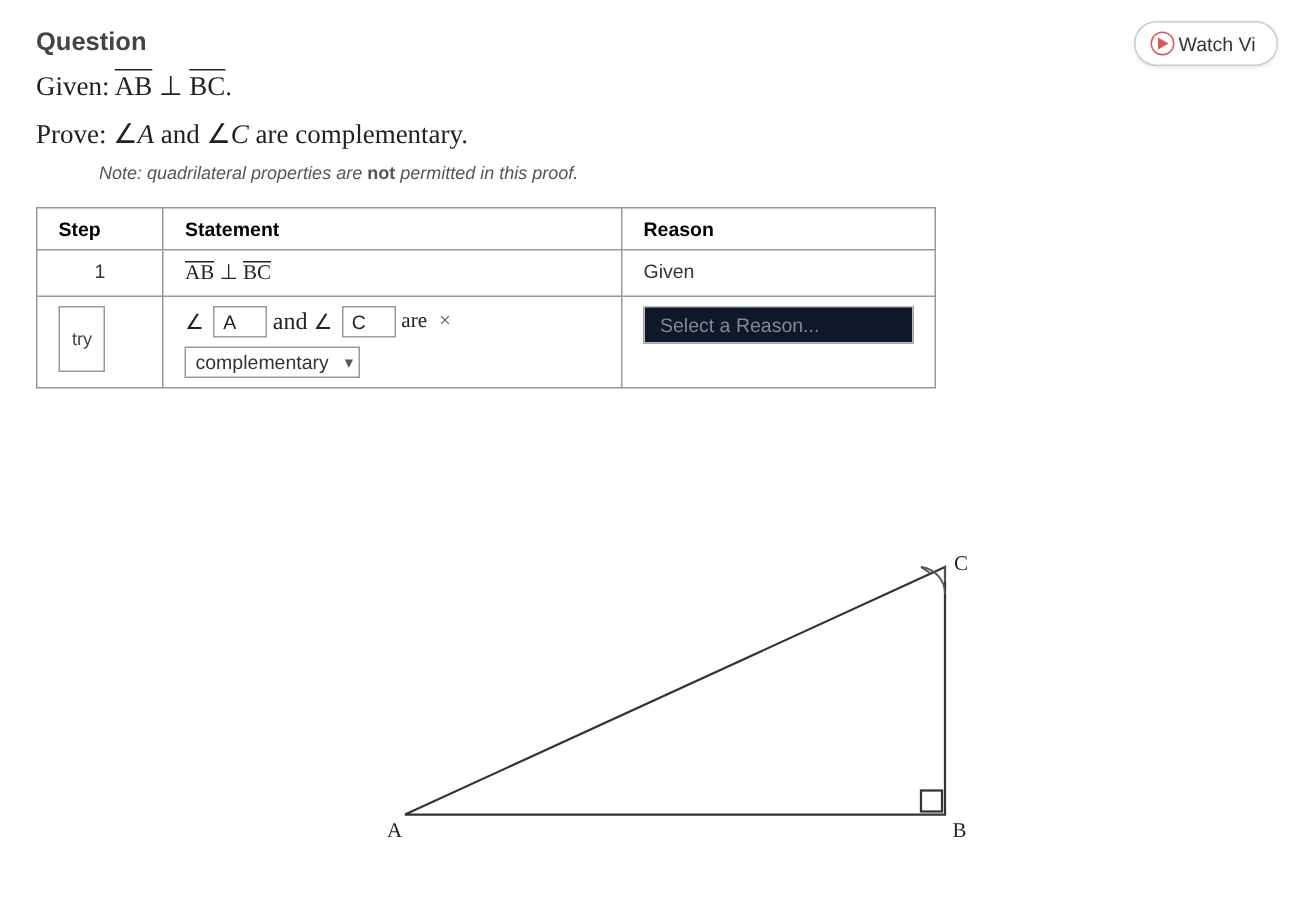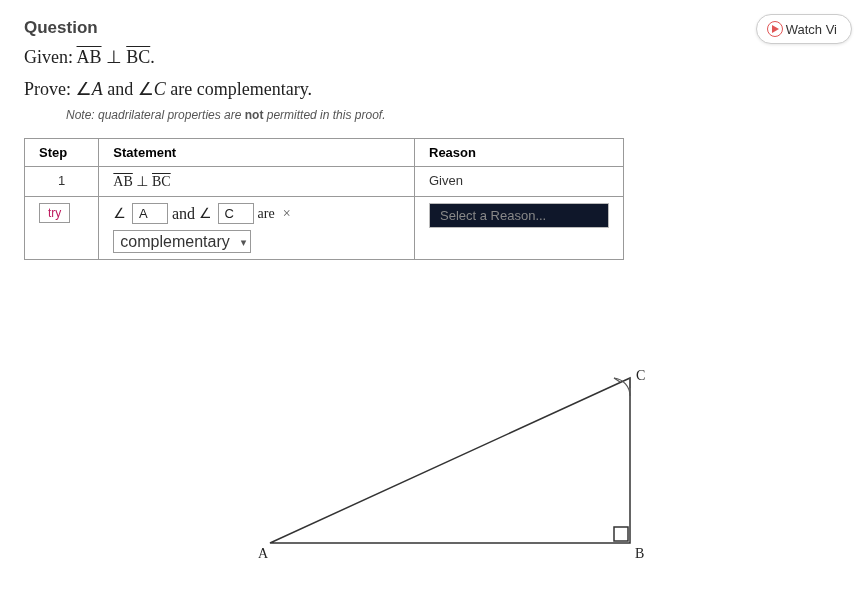--- a/index.html
+++ b/index.html
@@ -170,29 +170,29 @@
       color: #555;
       cursor: pointer;
       margin-left: 4px;
     }
     .try-btn {
       display: inline-block;
       border: 1.5px solid #999;
       background: #fff;
       font-size: 12px;
       font-family: Arial, sans-serif;
-      padding: 2px 8px;
-      cursor: pointer;
-      color: #be185d;
-      margin-right: 14px;
+      padding: 14px 8px;
+      cursor: pointer;
+      color: #404040;
+      margin-right: 24px;
     }
     .complementary-select {
       border: 1.5px solid #999;
       background: #fff;
-      font-size: 16px;
+      font-size: 13px;
       font-family: Arial, sans-serif;
       padding: 2px 6px;
       cursor: pointer;
       color: #333;
       appearance: none;
       -webkit-appearance: none;
       padding-right: 20px;
       position: relative;
     }
     .select-wrapper {

